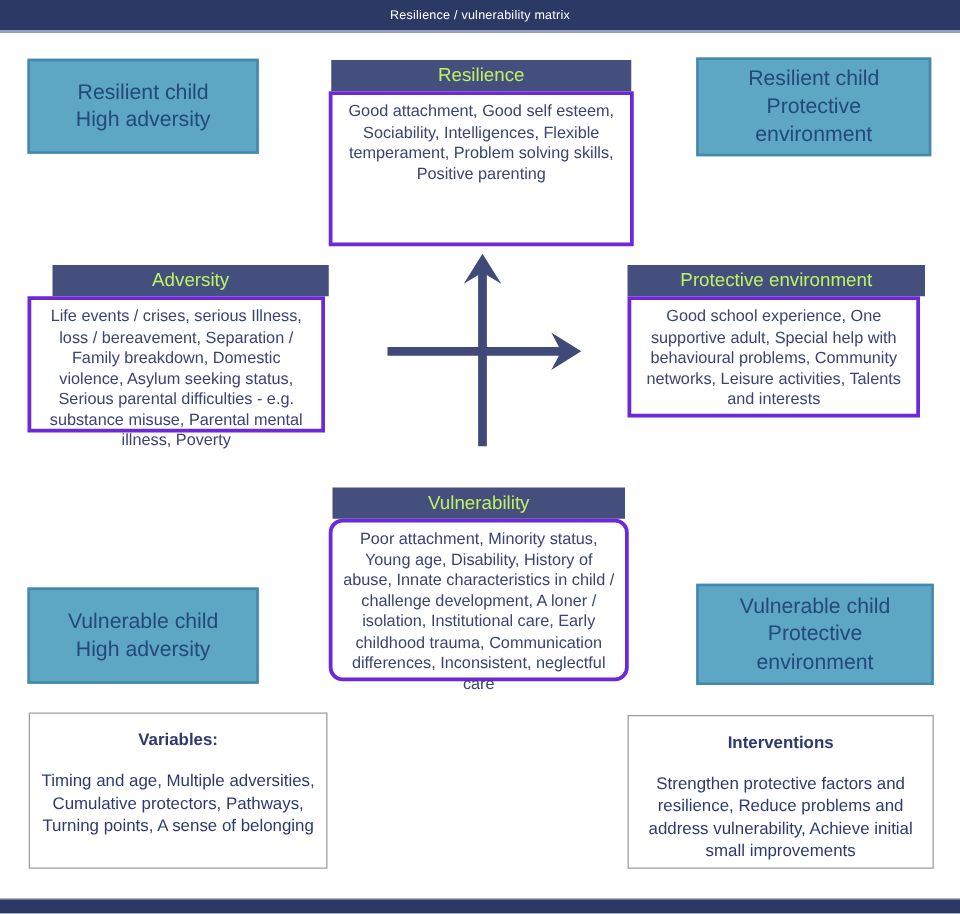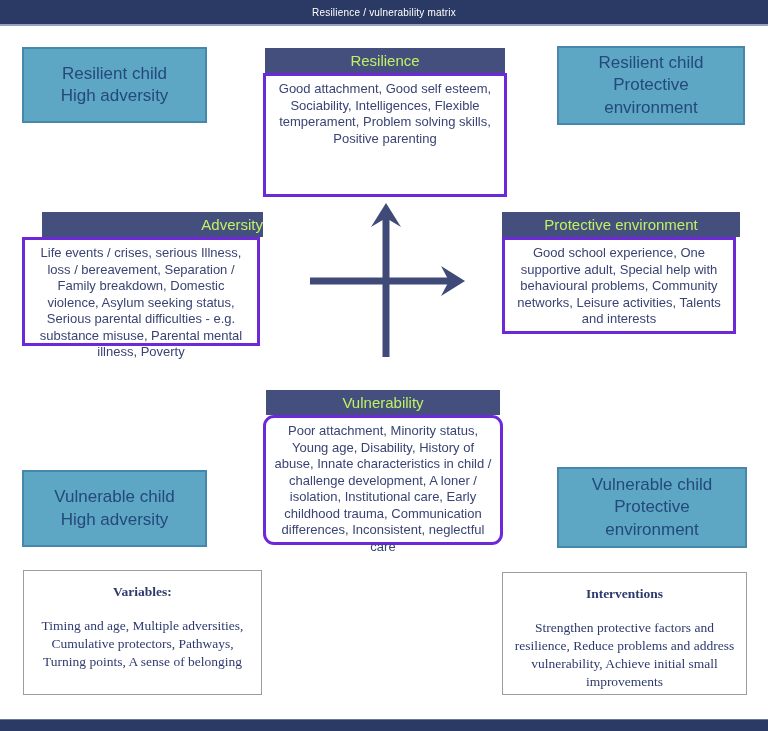--- a/index.html
+++ b/index.html
@@ -36,34 +36,34 @@
     text-align:center;font-size:15px;margin:0 2px;
   }
   .panel .bdy{
     background:#ffffff;border:3px solid #6d28d9;box-sizing:border-box;
     color:#3a4374;font-size:13px;line-height:1.27;text-align:center;
     padding:5px 7px 4px 7px;
   }
   .panel-resilience{left:263px;top:48px;width:244px;}
   .panel-resilience .bdy{height:124px;}
   .panel-adversity{left:22px;top:212px;width:238px;}
-  .panel-adversity .hdr{margin:0 -3px 0 20px;text-align:right;}
+  .panel-adversity .hdr{margin:0 -3px 0 20px;}
   .panel-adversity .bdy{height:109px;}
   .panel-protective{left:502px;top:212px;width:234px;}
   .panel-protective .hdr{margin:0 -4px 0 0;}
   .panel-protective .bdy{height:97px;}
   .panel-vulnerability{left:263px;top:390px;width:240px;}
   .panel-vulnerability .hdr{margin:0 3px;}
   .panel-vulnerability .bdy{height:130px;border-radius:11px;}
   
   .axes{position:absolute;left:300px;top:195px;width:175px;height:170px;}
   
   .note{
     position:absolute;background:#ffffff;border:1px solid #9d9d9d;box-sizing:border-box;
-    color:#2e3a6e;text-align:center;font-family:Liberation Serif, serif;
+    color:#2e3a6e;text-align:center;
   }
   .note .note-title{font-weight:bold;font-size:13.5px;margin-top:13px;}
   .note .note-body{font-size:13.5px;line-height:1.33;margin-top:17px;padding:0 8px;}
   .note-variables{left:23px;top:570px;width:239px;height:125px;}
   .note-interventions{left:502px;top:572px;width:245px;height:123px;}
 </style>
 </head>
 <body>
 
 <div class="canvas">

